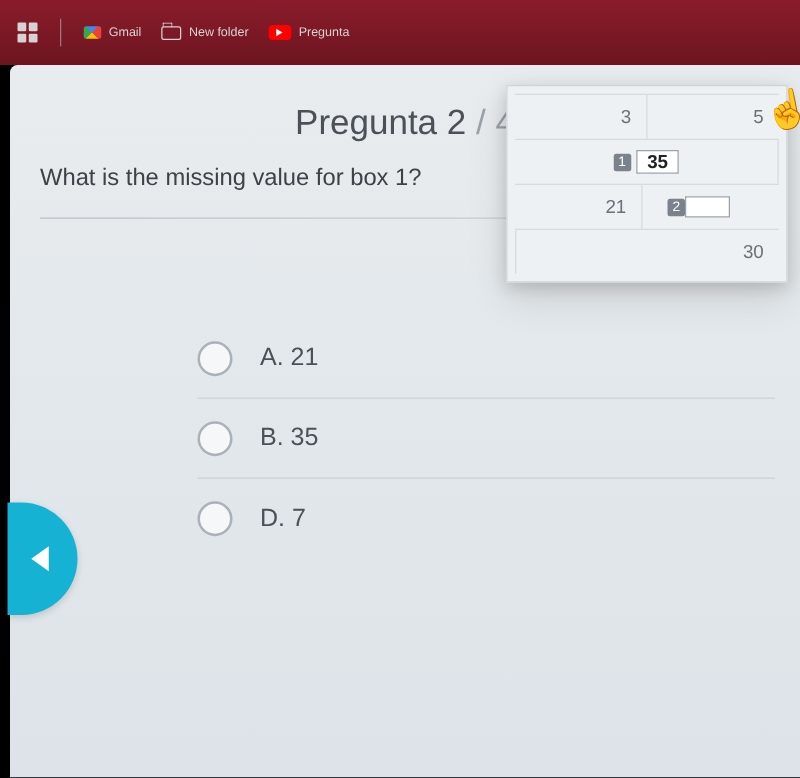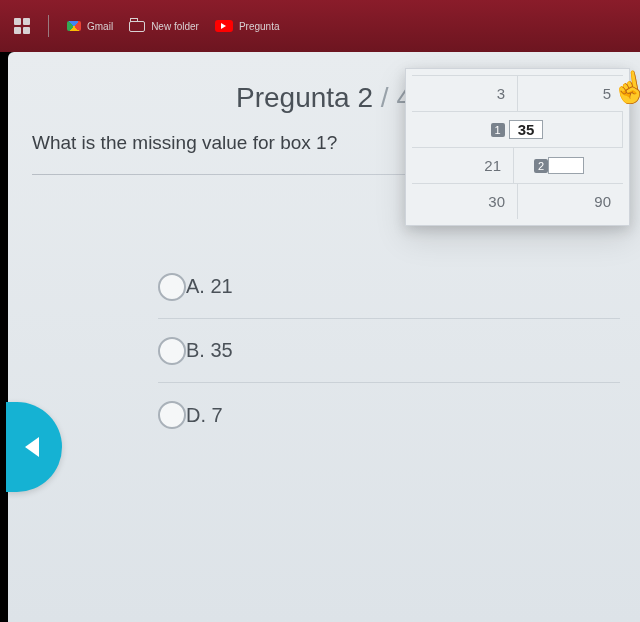--- a/index.html
+++ b/index.html
@@ -142,20 +142,21 @@
     transform: rotate(-10deg);
     z-index:10;
   }
 
   .answers{
     padding: 60px 20px 0 150px;
   }
   .ans-row{
     display:flex;
     align-items:center;
+    gap:22px;
     height:64px;
     border-bottom:1px solid rgba(180,188,195,.5);
     cursor:pointer;
   }
   .ans-row:last-child{border-bottom:none;}
   .radio{
     width:28px;height:28px;border:2px solid #a9b1b9;border-radius:50%;
     background:#f5f7f8;
   }
   .ans-text{
@@ -237,23 +238,22 @@
       <div class="pcell">21</div>
       <div class="col-sep"></div>
       <div class="pcell box-2-cell">
         <span class="tag-2">
           <span class="tag">2</span>
           <span class="blank"></span>
         </span>
       </div>
     </div>
     <div class="prow">
+      <div class="col-sep"></div>
       <div class="pcell">30</div>
-      <div class="col-sep"></div>
-      <div class="pcell">90</div>
     </div>
   </div>
 
   <div class="nav-left"></div>
 
   <div class="answers">
     <div class="ans-row">
       <div class="radio"></div>
       <div class="ans-text">
         <span>A.</span>

